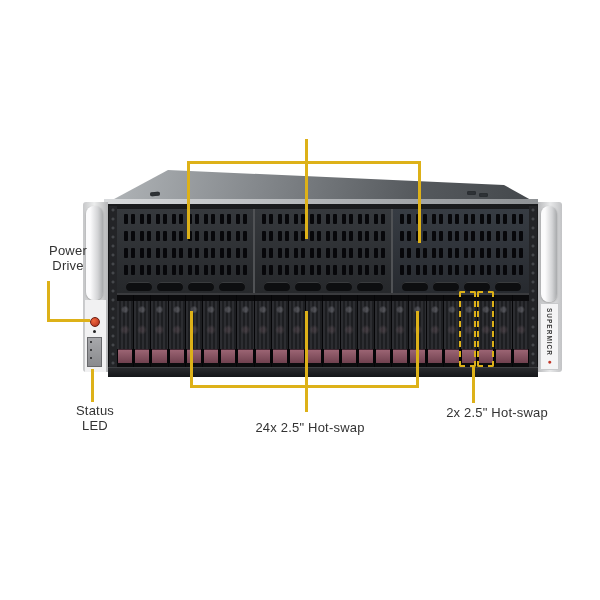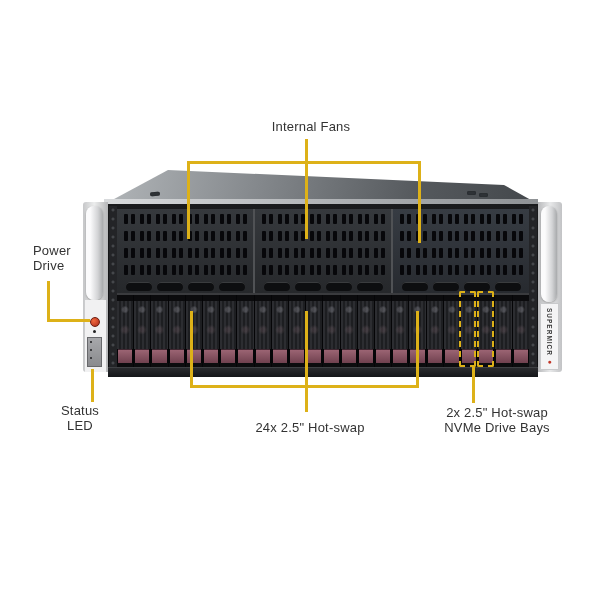--- a/index.html
+++ b/index.html
@@ -708,29 +708,27 @@
   <div class="abs aline" style="left:190px;top:311px;width:3px;height:77px;"></div>
   <div class="abs aline" style="left:305px;top:311px;width:3px;height:77px;"></div>
   <div class="abs aline" style="left:416px;top:311px;width:3px;height:77px;"></div>
   <div class="abs aline" style="left:190px;top:385px;width:229px;height:3px;"></div>
   <div class="abs aline" style="left:305px;top:385px;width:3px;height:27px;"></div>
 
   <div class="abs nvme-box" style="left:459px;top:291px;"></div>
   <div class="abs nvme-box" style="left:477px;top:291px;"></div>
   <div class="abs aline" style="left:472px;top:367px;width:3px;height:36px;"></div>
 
-  <div class="abs lbl center" style="left:231px;top:119px;width:160px;">Internal Fans</div>
-  <div class="abs lbl" style="left:33px;top:243px;width:70px;">
+  <div class="abs lbl" style="left:33px;top:243px;width:70px;text-align:center;">
     <div>Power</div>
     <div>Drive</div>
   </div>
-  <div class="abs lbl center" style="left:40px;top:403px;width:80px;">
+  <div class="abs lbl center" style="left:55px;top:403px;width:80px;">
     <div>Status</div>
     <div>LED</div>
   </div>
   <div class="abs lbl center" style="left:200px;top:420px;width:220px;">
     <div>24x 2.5" Hot-swap</div>
   </div>
   <div class="abs lbl center" style="left:397px;top:405px;width:200px;">
     <div>2x 2.5" Hot-swap</div>
-    <div>NVMe Drive Bays</div>
   </div>
 </div>
 
 </body></html>

